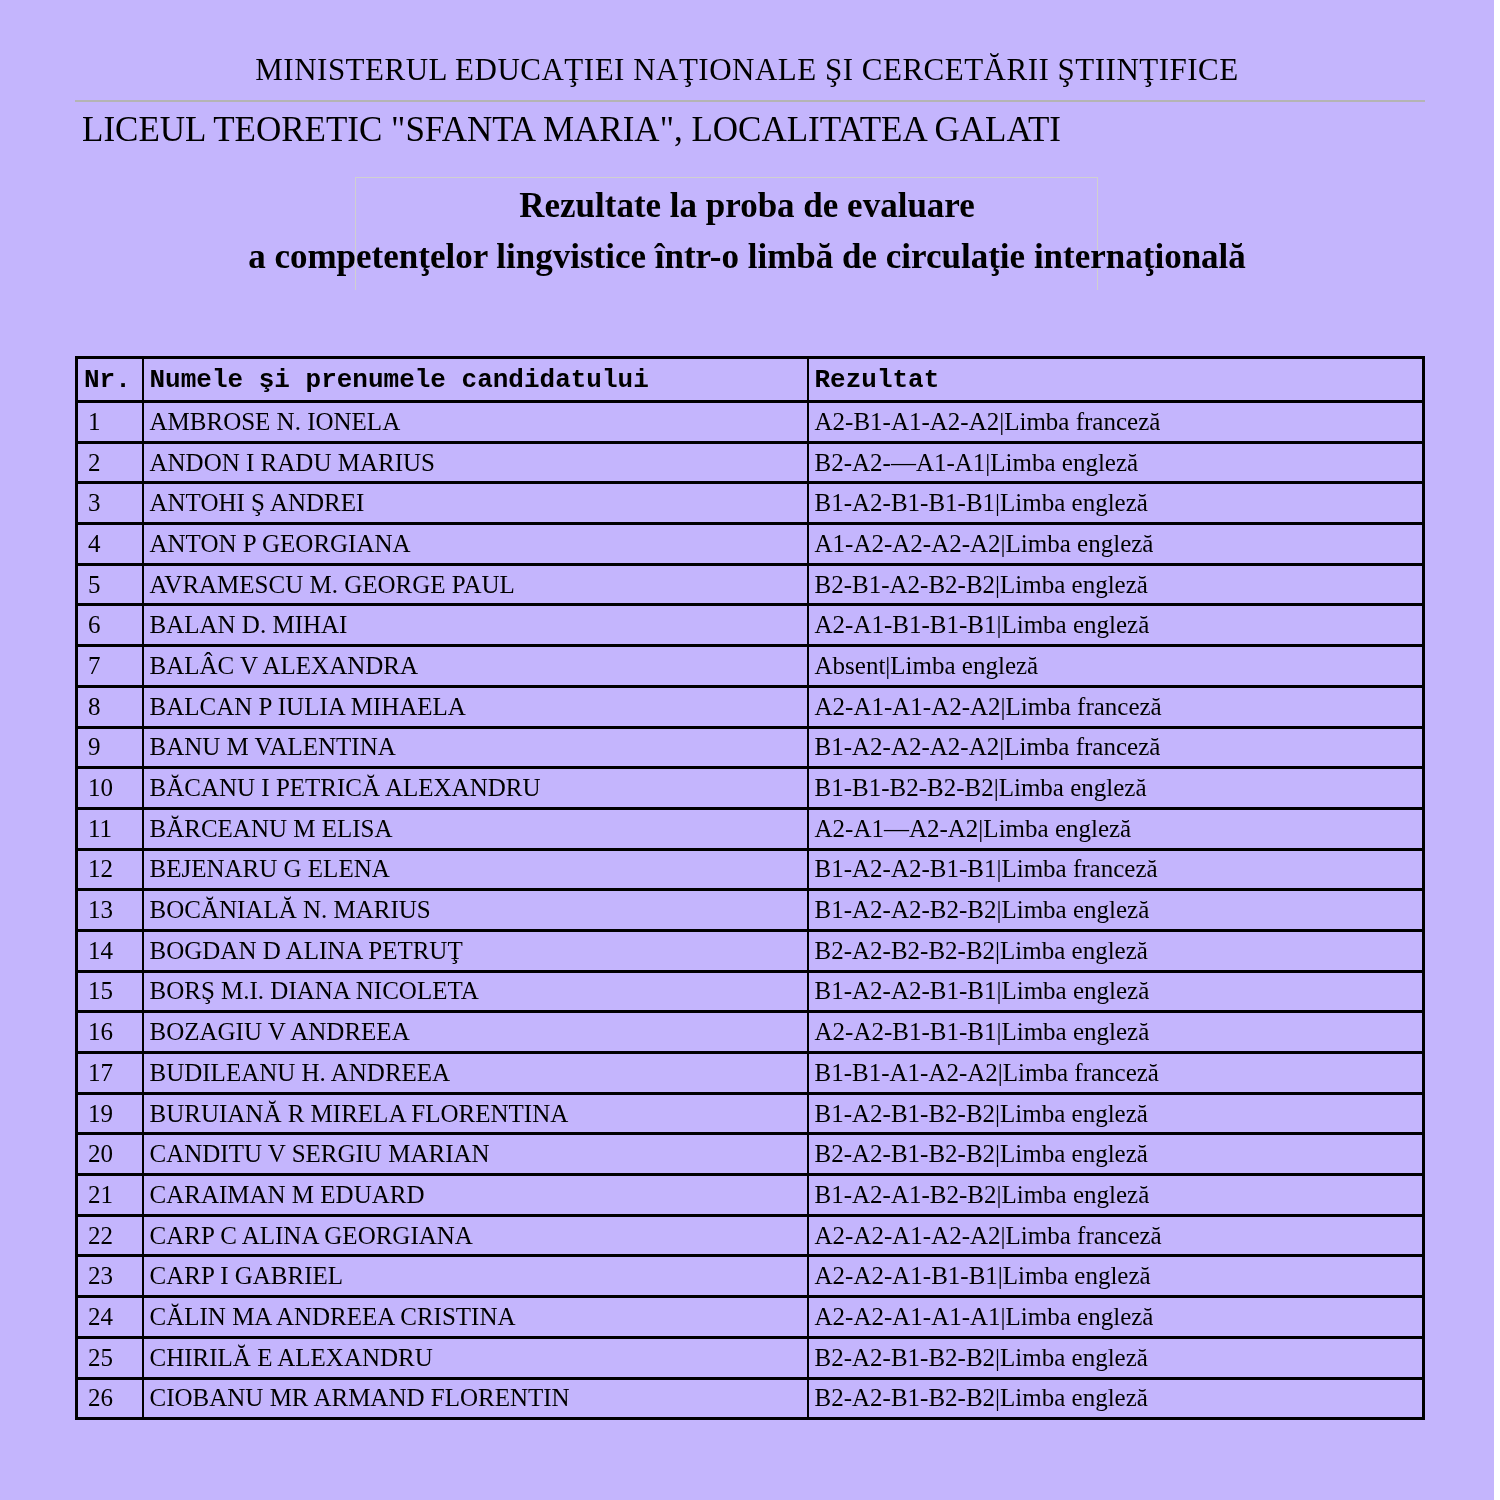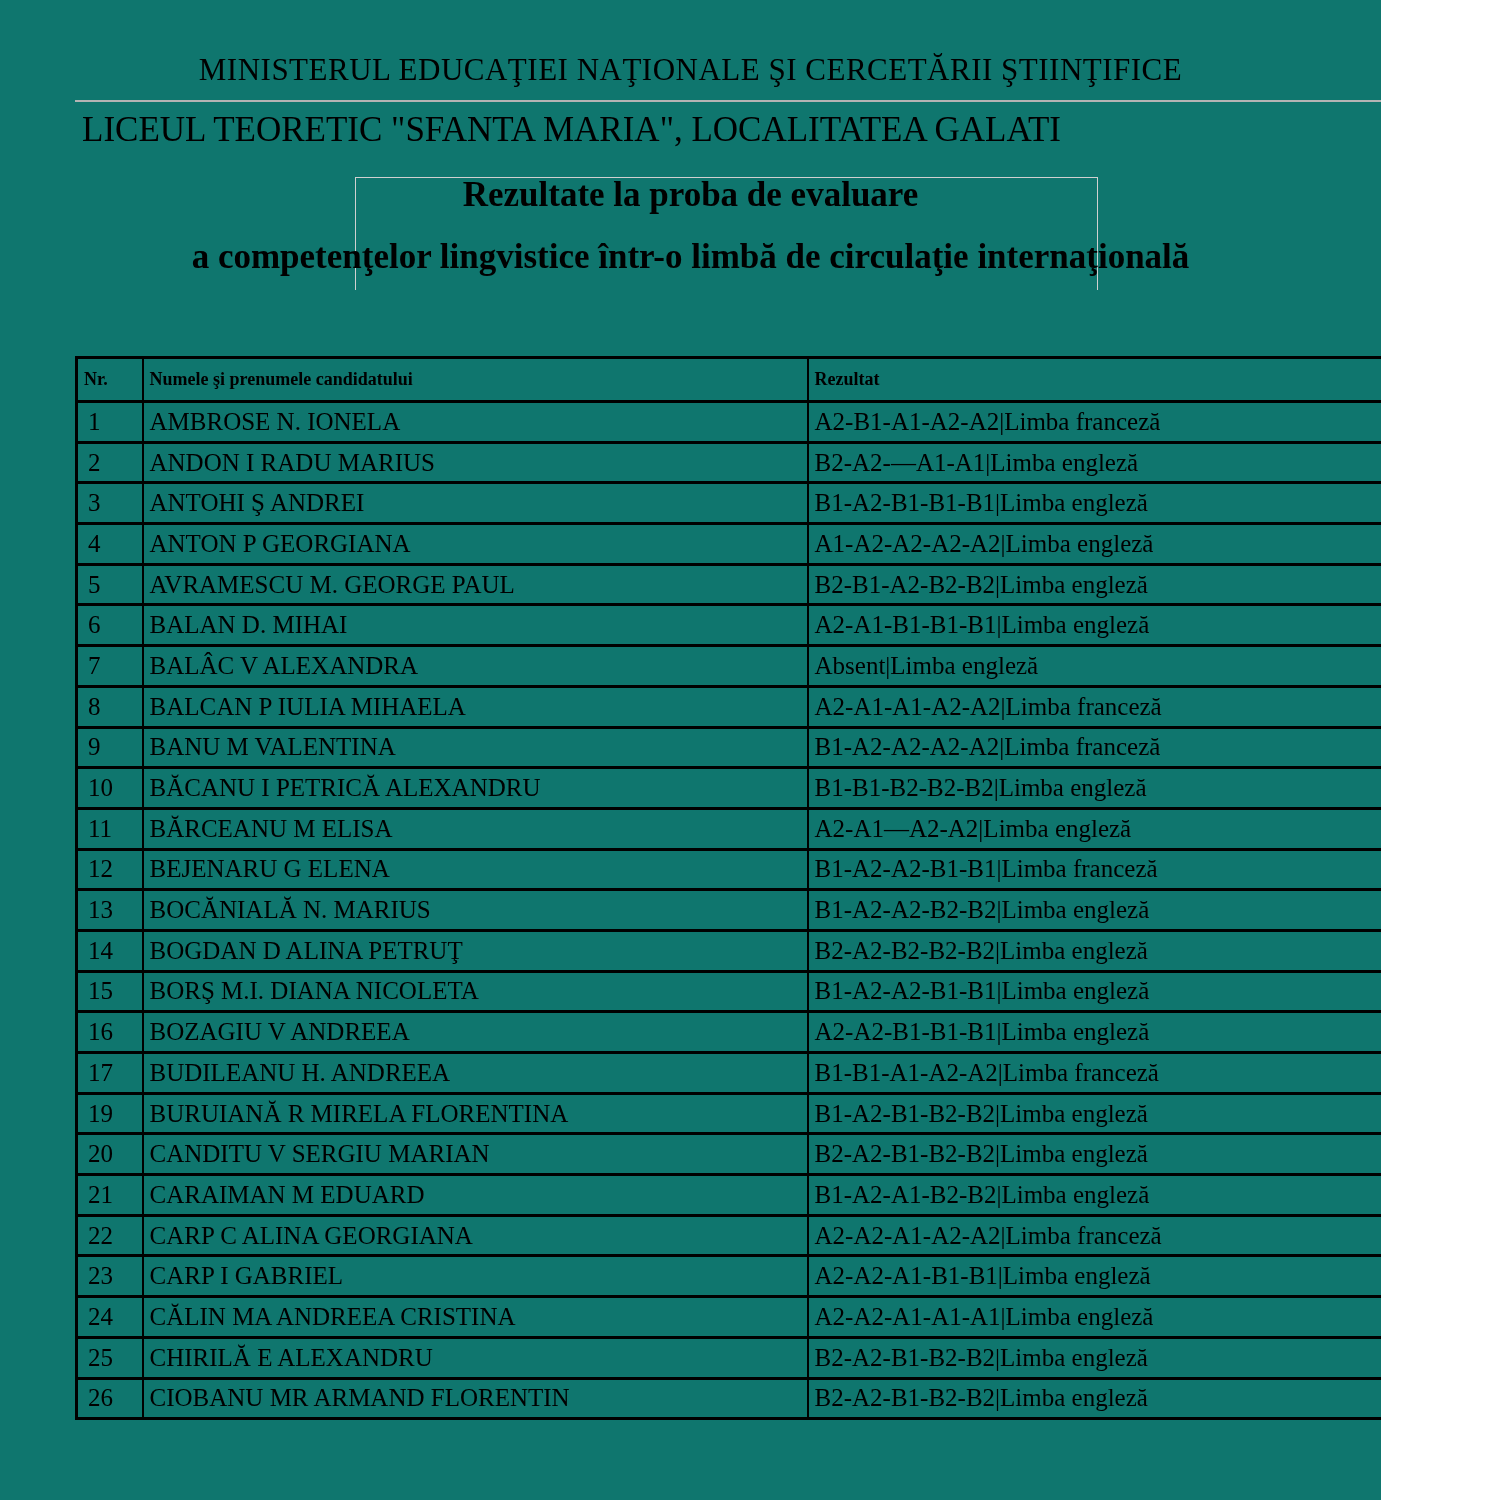--- a/index.html
+++ b/index.html
@@ -7,23 +7,23 @@
     padding: 0;
     width: 1500px;
     height: 1500px;
     overflow: hidden;
     background: #ffffff;
     color: #000000;
     font-family: "Liberation Serif", serif;
   }
   .page {
     position: relative;
-    width: 1381px;
+    width: 1494px;
     height: 1500px;
-    background: #0f766e;
+    background: #c4b5fd;
     overflow: hidden;
   }
   .ministry {
     position: absolute;
     top: 52px;
     left: 0;
     width: 100%;
     text-align: center;
     font-size: 31px;
     letter-spacing: 0.5px;
@@ -55,21 +55,21 @@
   }
   .title-line1, .title-line2 {
     position: absolute;
     left: 0;
     width: 100%;
     text-align: center;
     font-weight: bold;
     font-size: 35px;
     white-space: nowrap;
   }
-  .title-line1 { top: 175px; }
+  .title-line1 { top: 186px; }
   .title-line2 { top: 237px; }
 
   table.results {
     position: absolute;
     left: 75px;
     top: 356px;
     width: 1350px;
     border-collapse: collapse;
     table-layout: fixed;
     border: 3px solid #000;
@@ -83,22 +83,23 @@
     padding: 0 2px 0 6px;
     text-align: left;
     vertical-align: middle;
     white-space: nowrap;
     overflow: hidden;
     font-size: 25px;
     font-weight: normal;
   }
   table.results th {
     font-weight: bold;
-    font-size: 18px;
+    font-size: 26px;
     height: 41px;
+    font-family: Liberation Mono, monospace;
   }
   table.results td { height: 37.7px; }
   table.results td.col-nr { padding-left: 10px; }
 </style>
 </head>
 <body>
 
 <div class="page">
 
   <div class="ministry">MINISTERUL EDUCAŢIEI NAŢIONALE ŞI CERCETĂRII ŞTIINŢIFICE</div>

